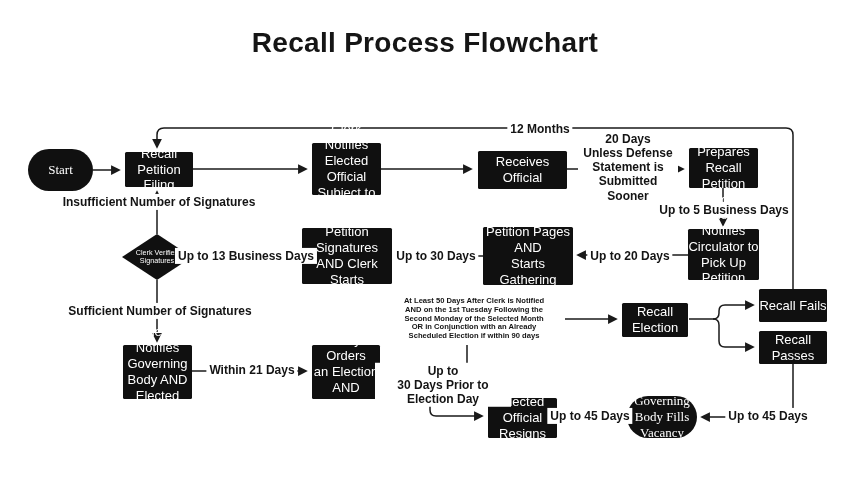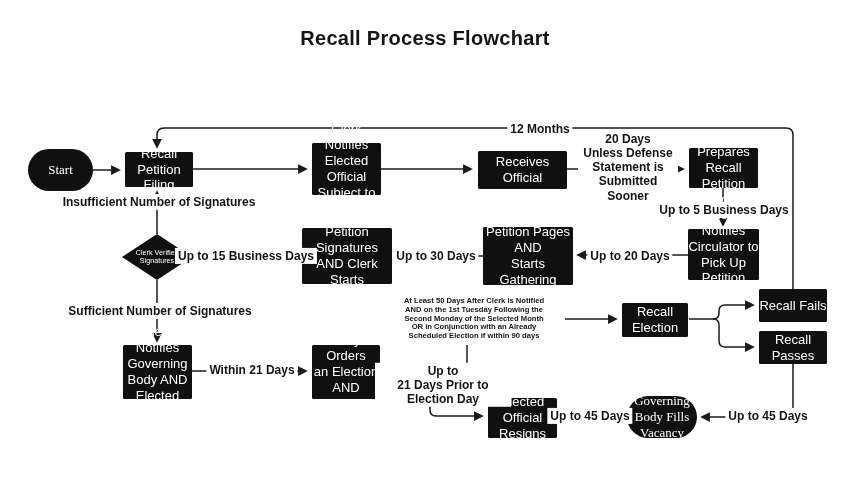--- a/index.html
+++ b/index.html
@@ -3,21 +3,21 @@
 <meta charset="utf-8">
 <style>
   html,body{margin:0;padding:0;background:#e9e9e9;}
   .stage{
     position:relative;width:850px;height:500px;overflow:hidden;
     background:var(--bg,#fff);
     font-family:"Liberation Sans","DejaVu Sans",sans-serif;
   }
   .title{
     position:absolute;left:0;top:27px;width:100%;text-align:center;
-    font-size:20px;font-weight:700;letter-spacing:.3px;color:var(--title,#151515);
+    font-size:28px;font-weight:700;letter-spacing:.3px;color:var(--title,#151515);
   }
   svg.edges{position:absolute;left:0;top:0;width:850px;height:500px;}
   svg.edges path.edge{fill:none;stroke:var(--line,#1a1a1a);stroke-width:1.5;}
   #arrowhead path{fill:var(--line,#1a1a1a);}
   .node{
     position:absolute;display:flex;align-items:center;justify-content:center;
     background:var(--node-fill,#101010);color:var(--node-text,#fff);
     text-align:center;font-size:13px;line-height:1.22;font-weight:400;
     white-space:pre-line;border-radius:1.5px;z-index:2;
   }
@@ -119,27 +119,27 @@
 Vacancy</div>
 
   <div class="lbl" style="left:540px;top:129px;">12 Months</div>
   <div class="lbl" style="left:628px;top:167px;width:94px;">20 Days
 Unless Defense
 Statement is
 Submitted Sooner</div>
   <div class="lbl" style="left:724px;top:210px;white-space:nowrap;">Up to 5 Business Days</div>
   <div class="lbl" style="left:630px;top:256px;white-space:nowrap;">Up to 20 Days</div>
   <div class="lbl" style="left:436px;top:256px;white-space:nowrap;">Up to 30 Days</div>
-  <div class="lbl" style="left:246px;top:256px;white-space:nowrap;">Up to 15 Business Days</div>
+  <div class="lbl" style="left:246px;top:256px;white-space:nowrap;">Up to 13 Business Days</div>
   <div class="lbl" style="left:159px;top:202px;white-space:nowrap;">Insufficient Number of Signatures</div>
   <div class="lbl" style="left:160px;top:311px;white-space:nowrap;">Sufficient Number of Signatures</div>
   <div class="lbl" style="left:252px;top:370px;white-space:nowrap;">Within 21 Days</div>
   <div class="lbl note" style="left:474px;top:319px;width:176px;">At Least 50 Days After Clerk is Notified
 AND on the 1st Tuesday Following the
 Second Monday of the Selected Month
 OR in Conjunction with an Already
 Scheduled Election if within 90 days</div>
   <div class="lbl" style="left:443px;top:385px;width:130px;">Up to
-21 Days Prior to Election Day</div>
+30 Days Prior to Election Day</div>
   <div class="lbl" style="left:590px;top:416px;white-space:nowrap;">Up to 45 Days</div>
   <div class="lbl" style="left:768px;top:416px;white-space:nowrap;">Up to 45 Days</div>
 
 </div>
 
 </body></html>

